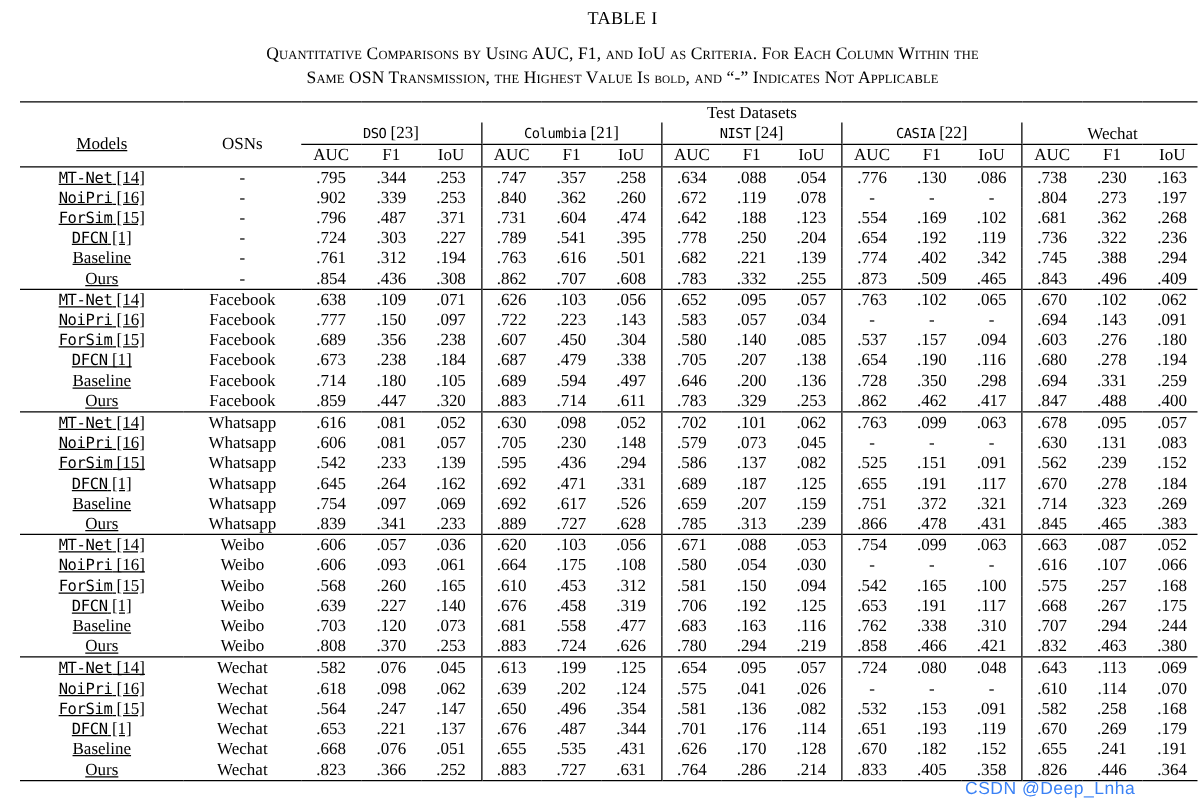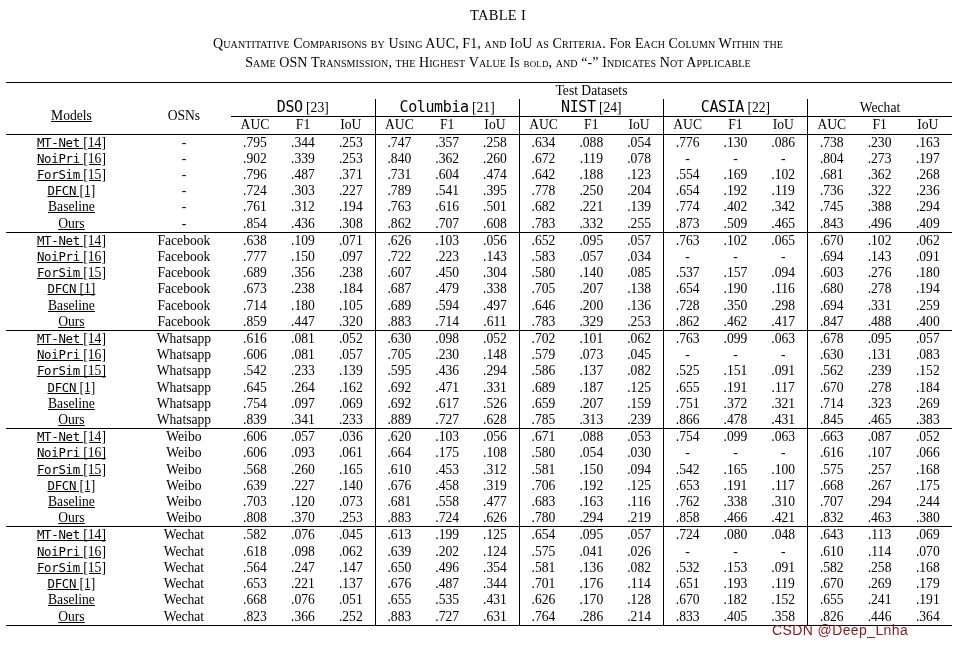--- a/index.html
+++ b/index.html
@@ -34,21 +34,21 @@
     letter-spacing: 0.1px;
   }
   .caption-line .bold-word {
     font-weight: normal;
     font-size: 12.2px;
   }
 
   
   .table-wrap {
     margin-top: 9px;
-    padding: 0 6px;
+    padding: 0 16px;
   }
   table.maintable {
     border-collapse: collapse;
     width: 946px;
     table-layout: fixed;
     font-size: 13.6px;
   }
   table.maintable td, table.maintable th {
     padding: 0;
     font-weight: normal;
@@ -83,21 +83,21 @@
     font-size: 13.6px;
   }
   td.bold-val { font-weight: bold; }
 
   
   .grouphdr {
     border-bottom: 0.9px solid #000;
   }
   .grouphdr-name {
     font-family: "DejaVu Sans Mono", "Liberation Mono", monospace;
-    font-size: 15px;
+    font-size: 11px;
     letter-spacing: -0.4px;
     margin-top: 46px;
   }
   .testdatasets-cell {
     font-size: 13.6px;
     height: 19px;
     line-height: 19px;
   }
   .subhdr td { height: 18px; line-height: 18px; }
   .grouprow td { height: 18px; line-height: 18px; }
@@ -105,21 +105,21 @@
   
   .datarow td { height: 17.4px; line-height: 17.4px; }
 
   
   .watermark {
     position: absolute;
     left: 772px;
     top: 622px;
     font-family: "Liberation Sans", sans-serif;
     font-size: 14px;
-    color: #7f1d1d;
+    color: #3b82f6;
     letter-spacing: 0.4px;
     pointer-events: none;
     white-space: nowrap;
   }
 </style>
 </head>
 <body>
 
 <div class="caption-block">
   <div class="table-number">TABLE I</div>

